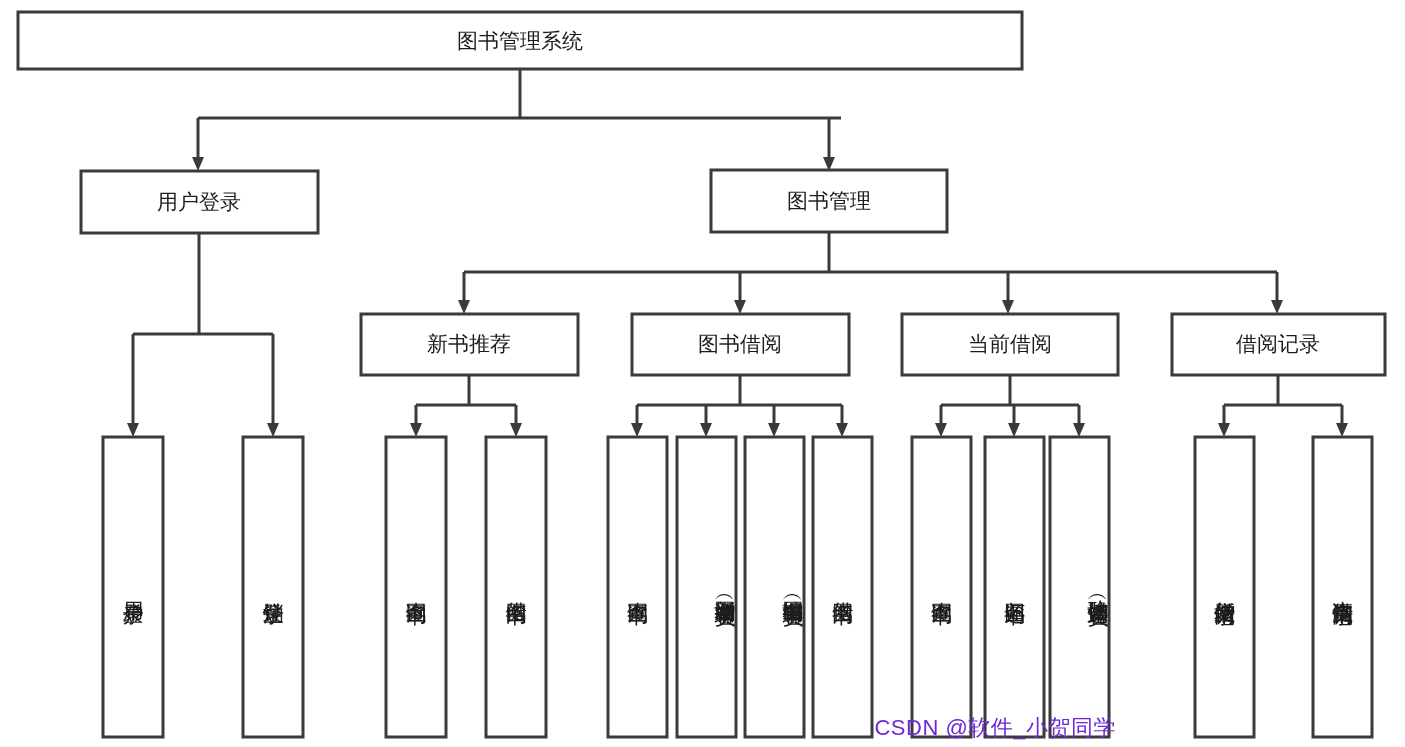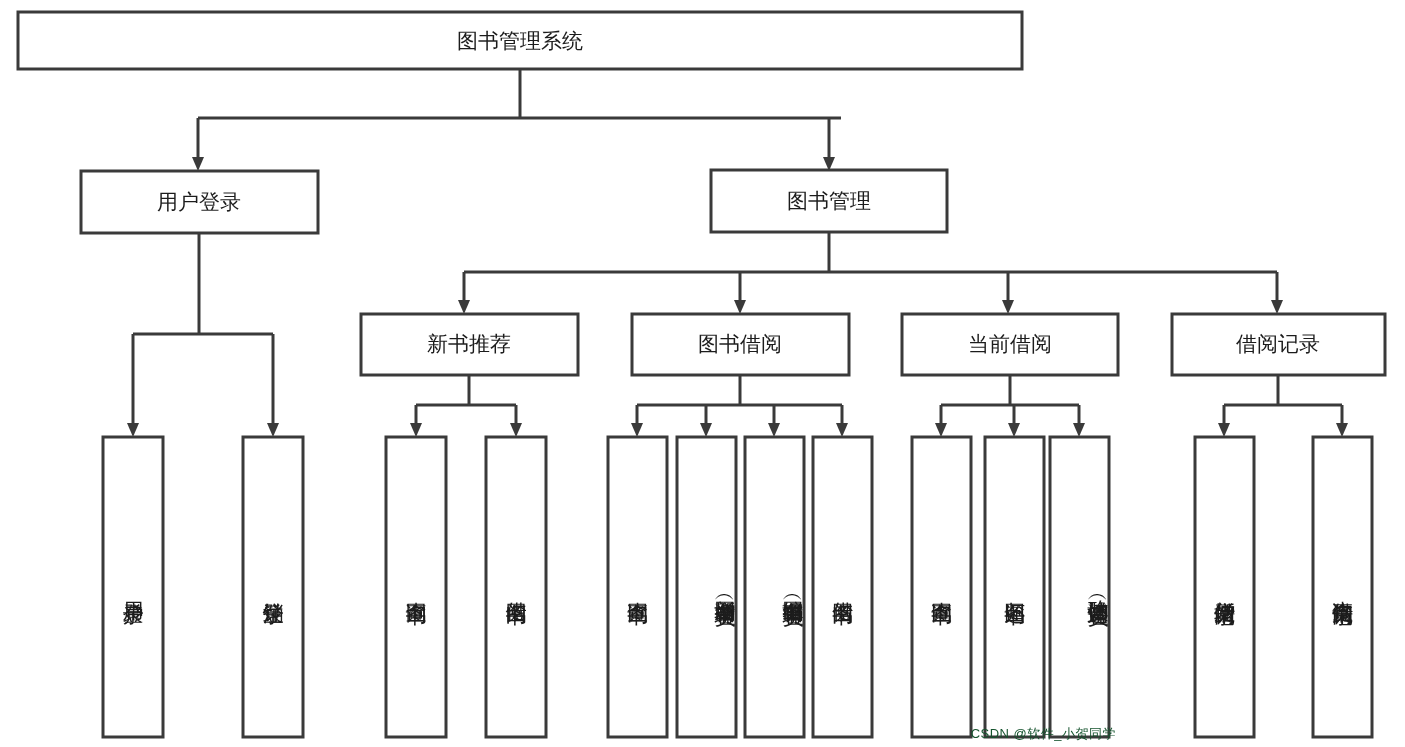--- a/index.html
+++ b/index.html
@@ -63,22 +63,22 @@
     justify-content: center;
     text-align: center;
     white-space: nowrap;
     pointer-events: none;
   }
   #watermark {
     position: absolute;
     right: 8px;
     bottom: 4px;
     font-family: "Liberation Sans", "DejaVu Sans", sans-serif;
-    font-size: 13px;
-    color: #14532d;
+    font-size: 22px;
+    color: #6d28d9;
     letter-spacing: 0.5px;
     white-space: nowrap;
   }
 </style>
 </head>
 <body>
 
 <div id="diagram-root">
 
   <svg id="tree-svg" viewBox="0 0 1405 747">

